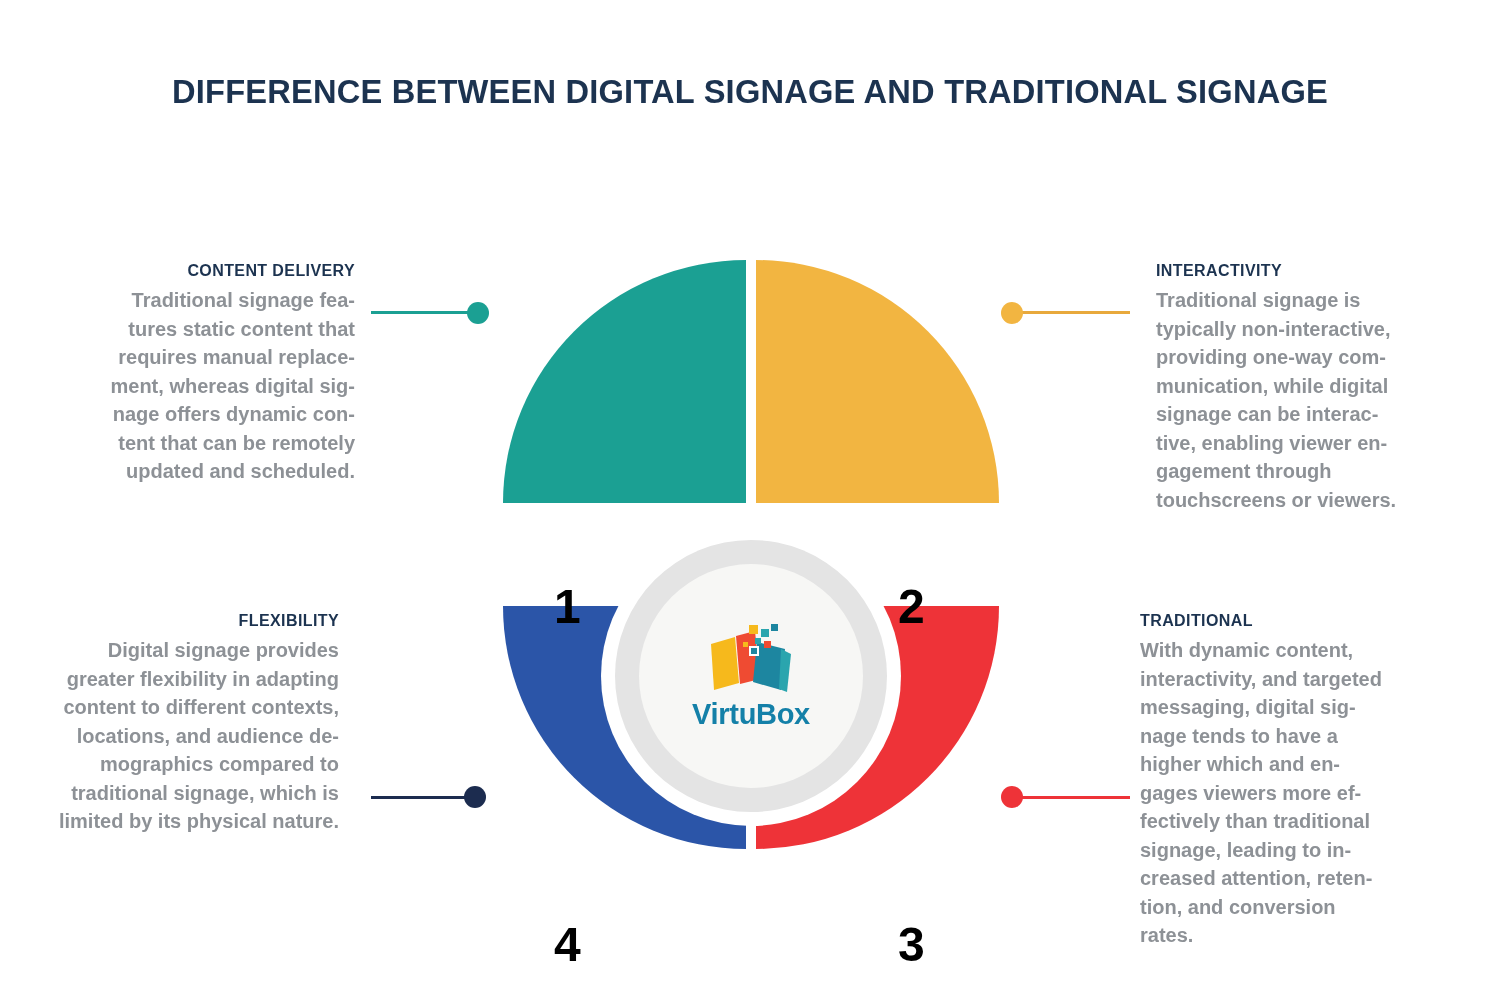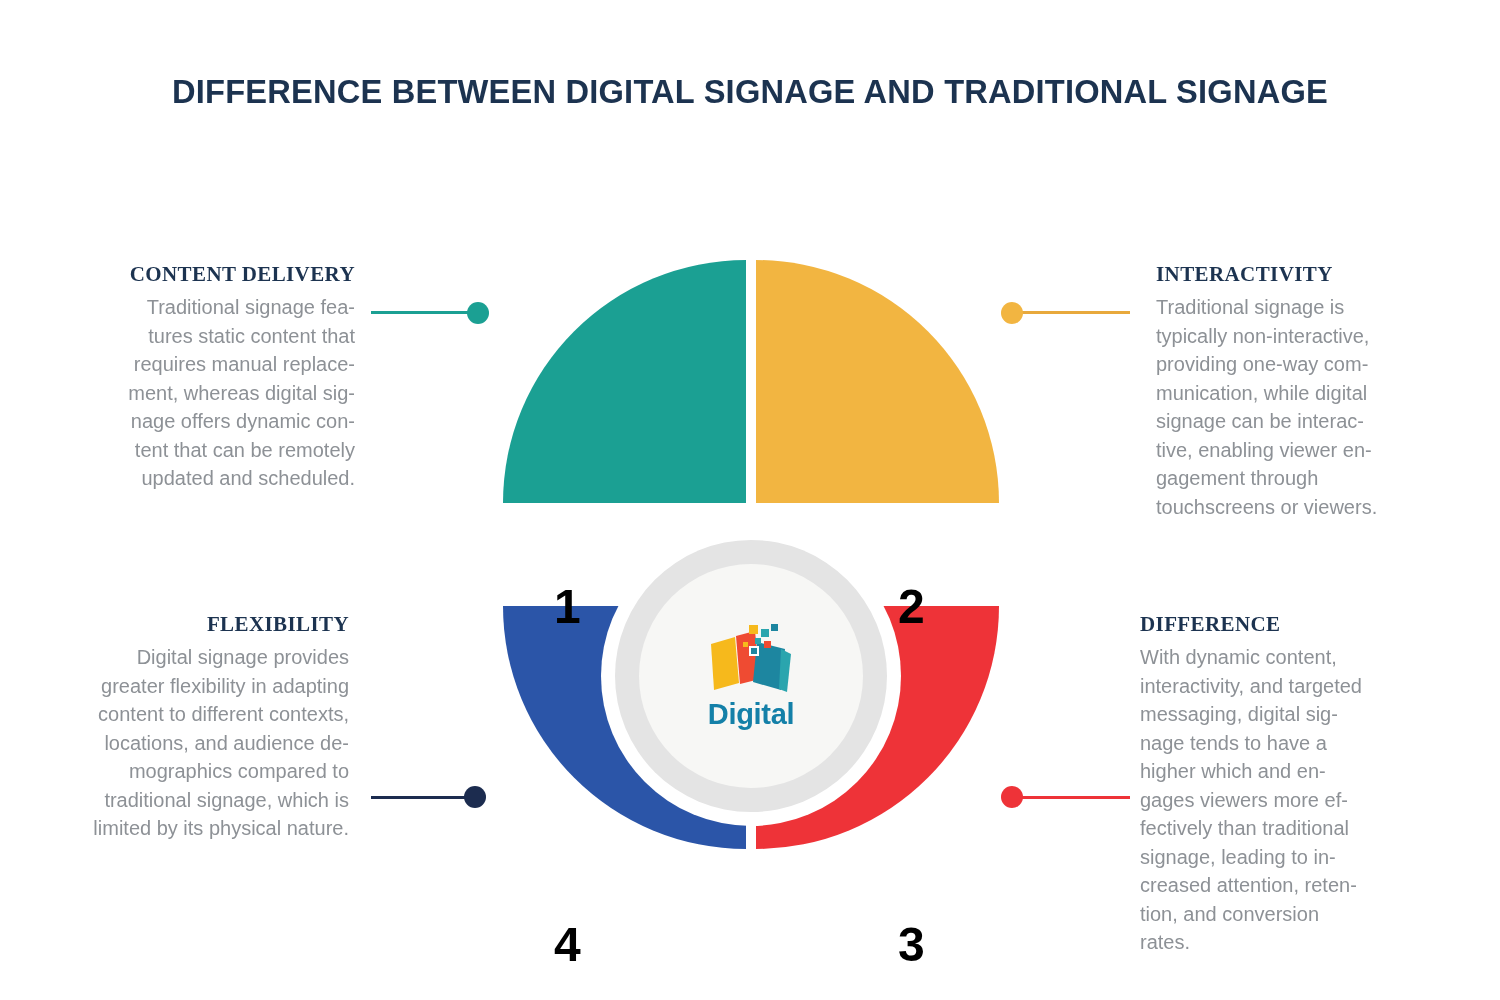--- a/index.html
+++ b/index.html
@@ -85,39 +85,39 @@
     width: 22px; height: 22px;
     border-radius: 50%;
   }
 
   
   .block { position: absolute; width: 300px; }
   .block-left  { text-align: right; }
   .block-right { text-align: left; }
   .block h3 {
     margin: 0 0 6px 0;
-    font-size: 21px;
+    font-size: 16px;
     font-weight: bold;
     color: #1c3350;
     letter-spacing: 0.4px;
-    font-family: Liberation Serif, serif;
+    font-family: Liberation Sans, sans-serif;
   }
   .block p {
     margin: 0;
     font-size: 20px;
     line-height: 28.5px;
     color: #8d9196;
     font-family: "Liberation Sans", sans-serif;
-    font-weight: 400;
+    font-weight: 700;
     white-space: pre-line;
   }
 
   .b-tl { left: 55px;   top: 262px; }
   .b-tr { left: 1156px; top: 262px; }
-  .b-bl { left: 49px;   top: 612px; }
+  .b-bl { left: 39px;   top: 612px; }
   .b-br { left: 1140px; top: 612px; }
 </style>
 </head>
 <body>
 
 <div id="page">
 
   <div class="title">DIFFERENCE BETWEEN DIGITAL SIGNAGE AND TRADITIONAL SIGNAGE</div>
 
   <div class="diagram">
@@ -168,21 +168,21 @@
 
           <rect x="44" y="3" width="9" height="9" fill="#F6B91C"></rect>
           <rect x="56" y="7" width="8" height="8" fill="#2AA5AE"></rect>
           <rect x="66" y="2" width="7" height="7" fill="#1D86A0"></rect>
           <rect x="59" y="19" width="7" height="7" fill="#EF4B32"></rect>
           <rect x="50" y="16" width="6" height="6" fill="#2AA5AE"></rect>
           <rect x="44" y="24" width="10" height="10" fill="#ffffff"></rect>
           <rect x="46" y="26" width="6" height="6" fill="#1D86A0"></rect>
           <rect x="38" y="20" width="5" height="5" fill="#F6B91C"></rect>
         </svg>
-        <div class="logo-word">Digital</div>
+        <div class="logo-word">VirtuBox</div>
       </div>
     </div>
   </div>
 
   <div class="conn" style="left:371px; top:311px; width:110px; background:#1BA093;"></div>
   <div class="dot" style="left:467px; top:302px; background:#1BA093;"></div>
 
   <div class="conn" style="left:1020px; top:311px; width:110px; background:#E8A93C;"></div>
   <div class="dot" style="left:1001px; top:302px; background:#F2B541;"></div>
 
@@ -220,21 +220,21 @@
     <p>Digital signage provides
 greater flexibility in adapting
 content to different contexts,
 locations, and audience de-
 mographics compared to
 traditional signage, which is
 limited by its physical nature.</p>
   </div>
 
   <div class="block block-right b-br">
-    <h3>DIFFERENCE</h3>
+    <h3>TRADITIONAL</h3>
     <p>With dynamic content,
 interactivity, and targeted
 messaging, digital sig-
 nage tends to have a
 higher which and en-
 gages viewers more ef-
 fectively than traditional
 signage, leading to in-
 creased attention, reten-
 tion, and conversion

